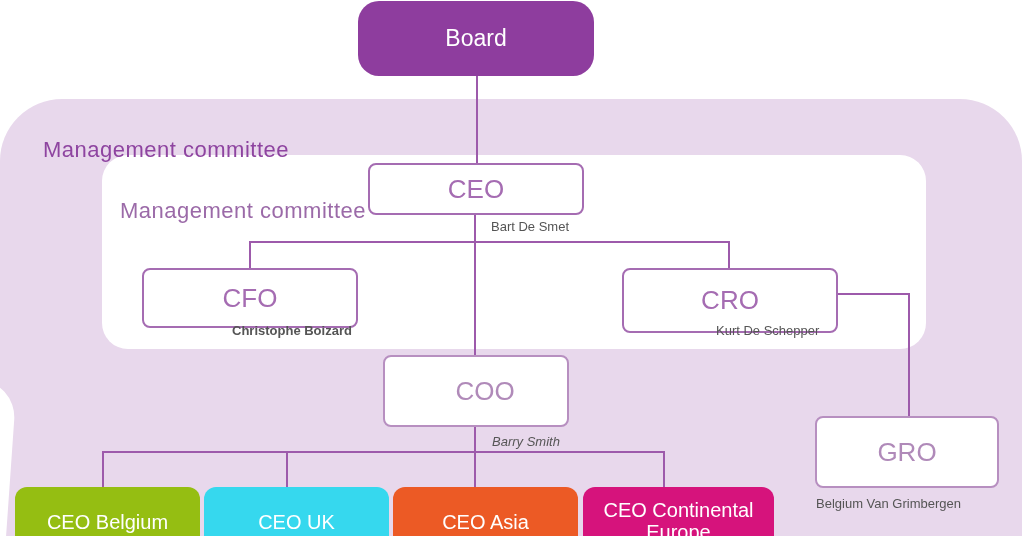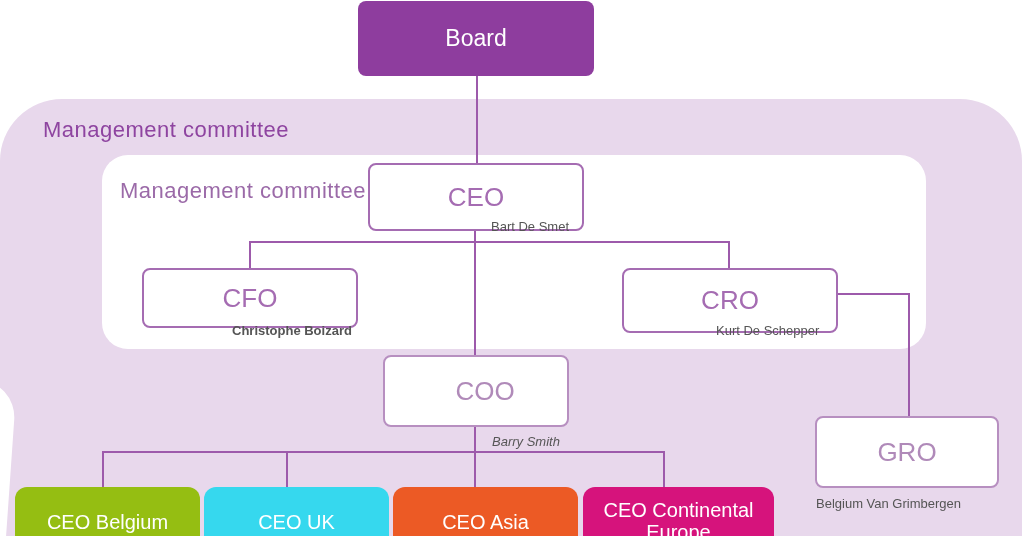--- a/index.html
+++ b/index.html
@@ -15,27 +15,27 @@
       border-radius: 62px 62px 0 0;
     }
     .mgmt-bg-left-cut {
       left: -30px; top: 380px; width: 40px; height: 200px;
       background: #ffffff; border-radius: 0 40px 0 0; transform: skewX(-4deg);
     }
     .exec-bg {
       left: 102px; top: 155px; width: 824px; height: 194px;
       background: #ffffff; border-radius: 26px;
     }
-    .section-label { color: #8e44a0; font-size: 22px; letter-spacing: 0.5px; white-space: nowrap; }
+    .section-label { color: #8e44a0; font-size: 22px; letter-spacing: 0.5px; white-space: nowrap; margin-top: 20px; }
     .exec-label { color: #9b6aa8; }
     .box {
       box-sizing: border-box; display: flex; align-items: center; justify-content: center;
       text-align: center; border-radius: 10px; white-space: nowrap;
     }
-    .box-board { background: #8e3d9e; color: #ffffff; font-size: 23px; border-radius: 8px; }
+    .box-board { background: #8e3d9e; color: #ffffff; font-size: 23px; border-radius: 21px; }
     .box-outline {
       background: #ffffff; border: 2px solid #a56cb2; color: #a56cb2; font-size: 26px; border-radius: 8px;
     }
     .box-outline.light { border-color: #b78fc0; color: #b08ab9; }
     .box-color {
       color: #ffffff; font-size: 20px; border-radius: 12px 12px 0 0; align-items: flex-start;
       padding-top: 24px; line-height: 22px; white-space: normal;
     }
     .name { color: #555555; font-size: 13px; white-space: nowrap; }
     .line { background: #9d5aab; }
@@ -60,21 +60,21 @@
 <div class="abs line" style="left:474px; top:426px; width:2px; height:62px;"></div>
 <div class="abs line" style="left:102px; top:451px; width:563px; height:2px;"></div>
 <div class="abs line" style="left:102px; top:451px; width:2px; height:37px;"></div>
 <div class="abs line" style="left:286px; top:451px; width:2px; height:37px;"></div>
 <div class="abs line" style="left:663px; top:451px; width:2px; height:37px;"></div>
 
 <div class="abs box box-board" style="left:358px; top:1px; width:236px; height:75px;">
   <span>Board</span>
 </div>
 
-<div class="abs box box-outline" style="left:368px; top:163px; width:216px; height:68px;">
+<div class="abs box box-outline" style="left:368px; top:163px; width:216px; height:52px;">
   <span>CEO</span>
 </div>
 <div class="abs name" style="left:491px; top:219px;">Bart De Smet</div>
 
 <div class="abs box box-outline" style="left:142px; top:268px; width:216px; height:60px;">
   <span>CFO</span>
 </div>
 <div class="abs name" style="left:232px; top:323px;font-weight:bold;">Christophe Boizard</div>
 
 <div class="abs box box-outline" style="left:622px; top:268px; width:216px; height:65px;">

